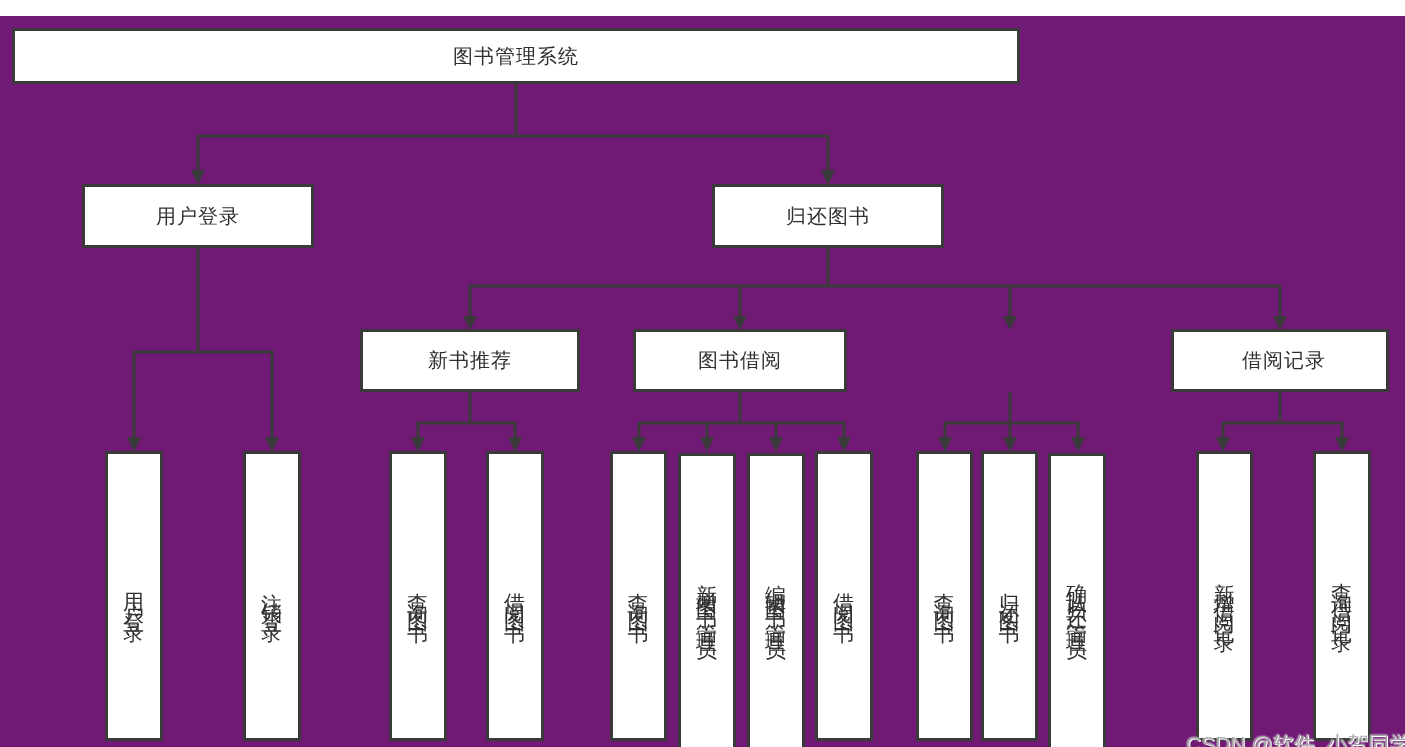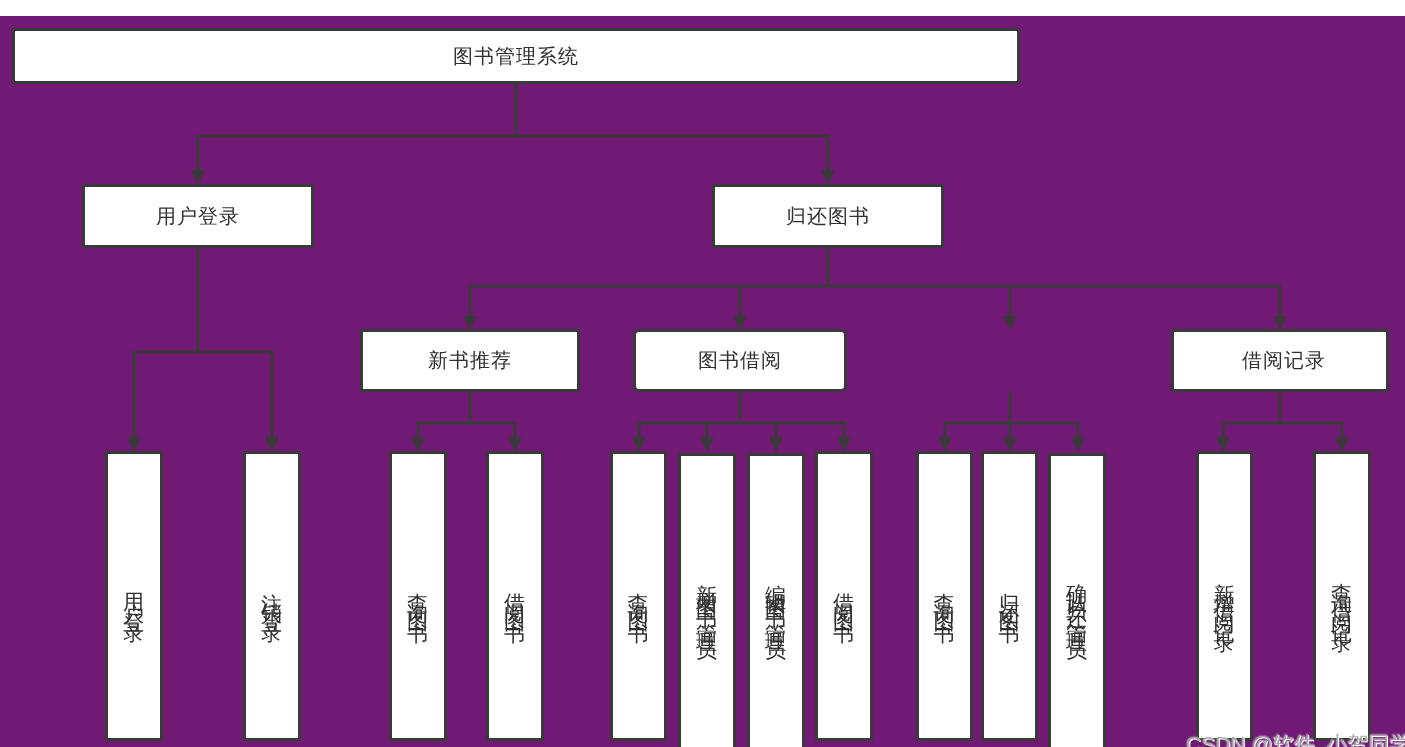--- a/index.html
+++ b/index.html
@@ -110,21 +110,21 @@
       <polygon points="1335,421 1349,421 1342,436"></polygon>
     </g>
   </svg>
 
   <div class="node h" style="left:12px; top:12px; width:1008px; height:56px;">图书管理系统</div>
 
   <div class="node h" style="left:82px; top:168px; width:232px; height:64px;">用户登录</div>
   <div class="node h" style="left:712px; top:168px; width:232px; height:64px;">归还图书</div>
 
   <div class="node h" style="left:360px; top:313px; width:220px; height:63px;">新书推荐</div>
-  <div class="node h" style="left:633px; top:313px; width:214px; height:63px;border-radius:6px;">图书借阅</div>
+  <div class="node h" style="left:633px; top:313px; width:214px; height:63px;">图书借阅</div>
   <div class="node h" style="left:1171px; top:313px; width:218px; height:63px;padding-left:8px;">借阅记录</div>
 
   <div class="node v" style="left:105px; top:435px; width:58px; height:290px;">用户登录</div>
   <div class="node v" style="left:243px; top:435px; width:58px; height:290px;">注销登录</div>
 
   <div class="node v" style="left:389px; top:435px; width:58px; height:290px;">查询图书</div>
   <div class="node v" style="left:486px; top:435px; width:58px; height:290px;">借阅图书</div>
 
   <div class="node v" style="left:610px; top:435px; width:57px; height:290px;">查询图书</div>
   <div class="node v long" style="left:678px; top:437px; width:58px; height:300px;">新增图书（管理员）</div>

